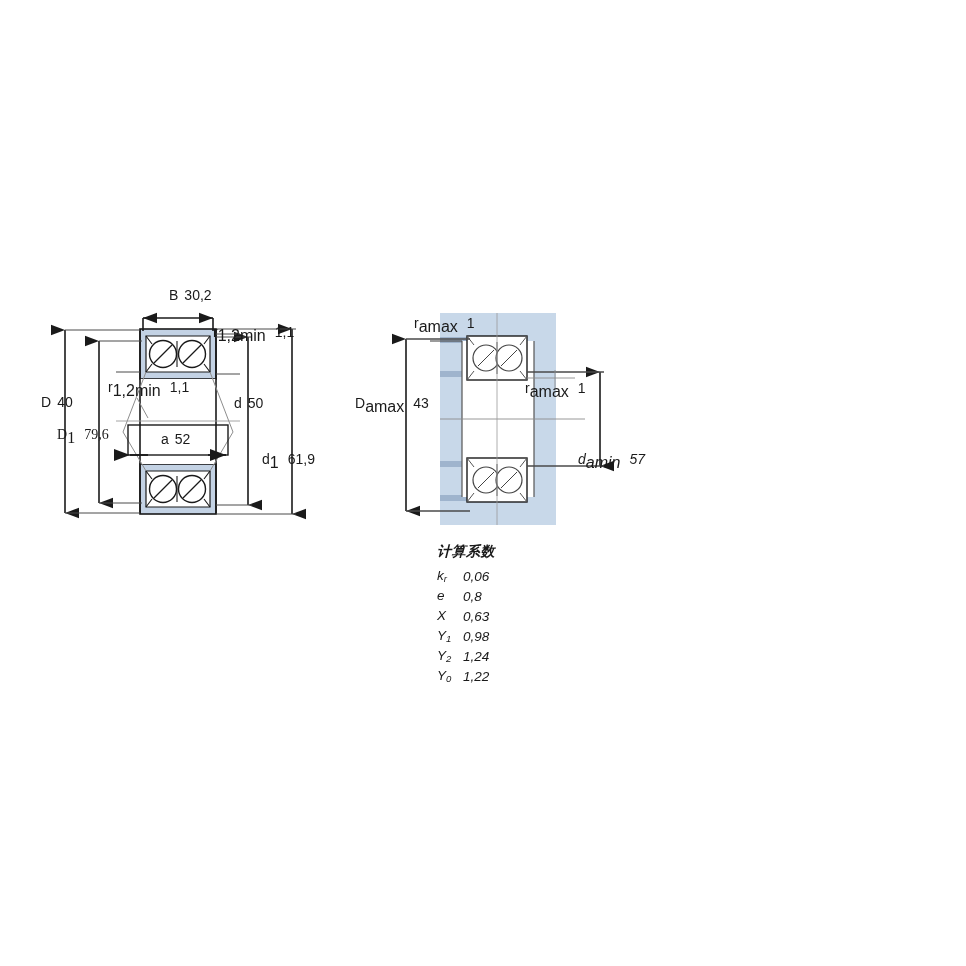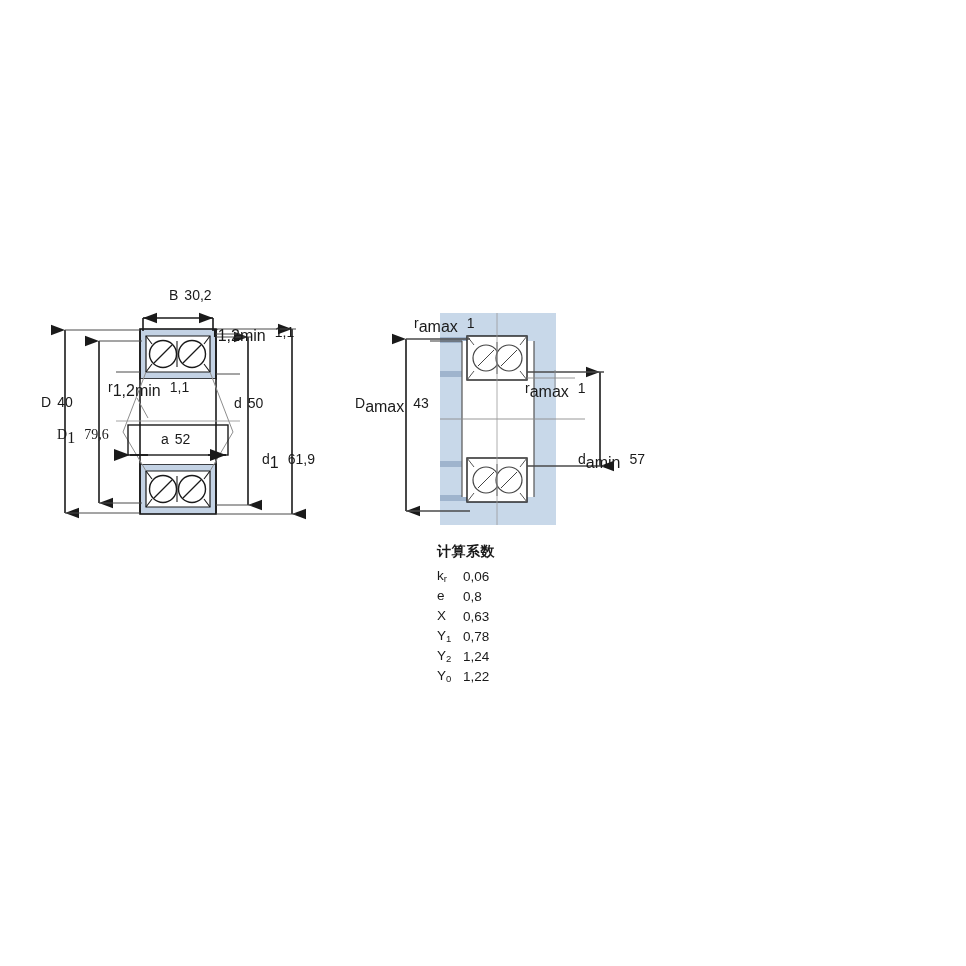--- a/index.html
+++ b/index.html
@@ -42,20 +42,21 @@
   }
   .lbl .gap { display: inline-block; width: 9px; }
   .lbl .gap-s { display: inline-block; width: 6px; }
   .factors {
     position: absolute;
     left: 437px;
     top: 543px;
     font-family: "Liberation Sans", sans-serif;
     font-size: 13.5px;
     color: #1a1a1a;
+    font-style: italic;
   }
   .factors .ftitle {
     font-weight: bold;
     font-size: 14px;
     margin-bottom: 5px;
     letter-spacing: 0.5px;
   }
   .frow {
     display: flex;
     align-items: center;
@@ -254,42 +255,42 @@
   </div>
 
   <div class="lbl" style="left:525px; top:381px;">
     <span>r</span><span class="sub">amax</span><span class="gap"></span><span>1</span>
   </div>
 
   <div class="lbl" style="left:355px; top:396px;">
     <span>D</span><span class="sub">amax</span><span class="gap"></span><span>43</span>
   </div>
 
-  <div class="lbl" style="left:578px; top:452px;">
+  <div class="lbl" style="left:578px; top:452px;font-style:italic;">
     <span>d</span><span class="sub">amin</span><span class="gap"></span><span>57</span>
   </div>
 
   <div class="factors">
     <div class="ftitle">计算系数</div>
 
     <div class="frow">
       <span class="fkey"><span>k</span><span class="sub">r</span></span>
       <span class="fval">0,06</span>
     </div>
     <div class="frow">
       <span class="fkey"><span>e</span><span class="sub"></span></span>
       <span class="fval">0,8</span>
     </div>
     <div class="frow">
       <span class="fkey"><span>X</span><span class="sub"></span></span>
       <span class="fval">0,63</span>
     </div>
     <div class="frow">
       <span class="fkey"><span>Y</span><span class="sub">1</span></span>
-      <span class="fval">0,78</span>
+      <span class="fval">0,98</span>
     </div>
     <div class="frow">
       <span class="fkey"><span>Y</span><span class="sub">2</span></span>
       <span class="fval">1,24</span>
     </div>
     <div class="frow">
       <span class="fkey"><span>Y</span><span class="sub">0</span></span>
       <span class="fval">1,22</span>
     </div>
   </div>

